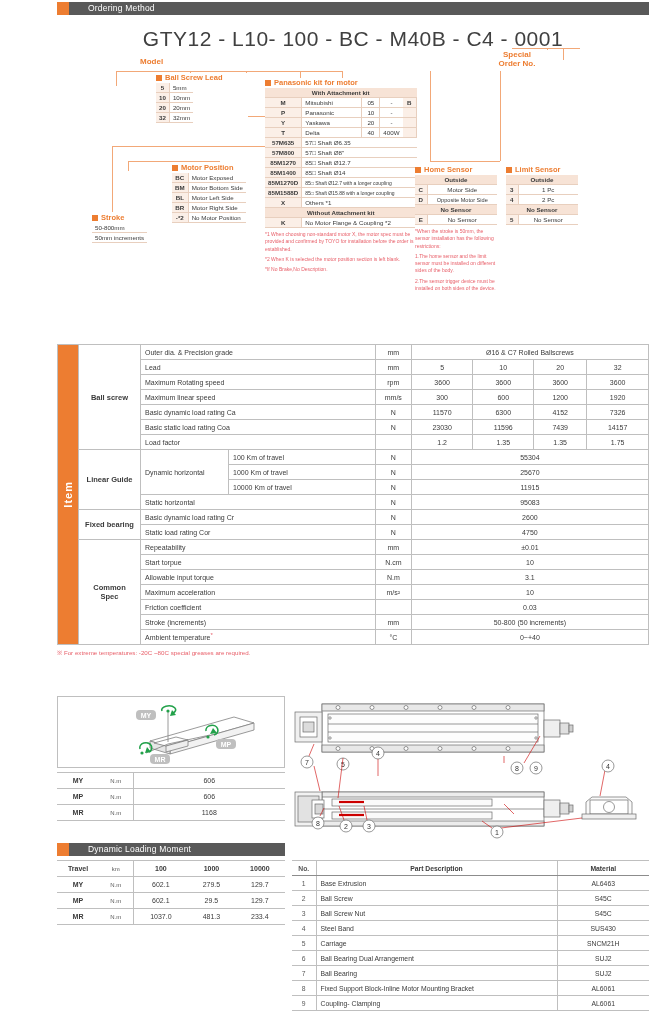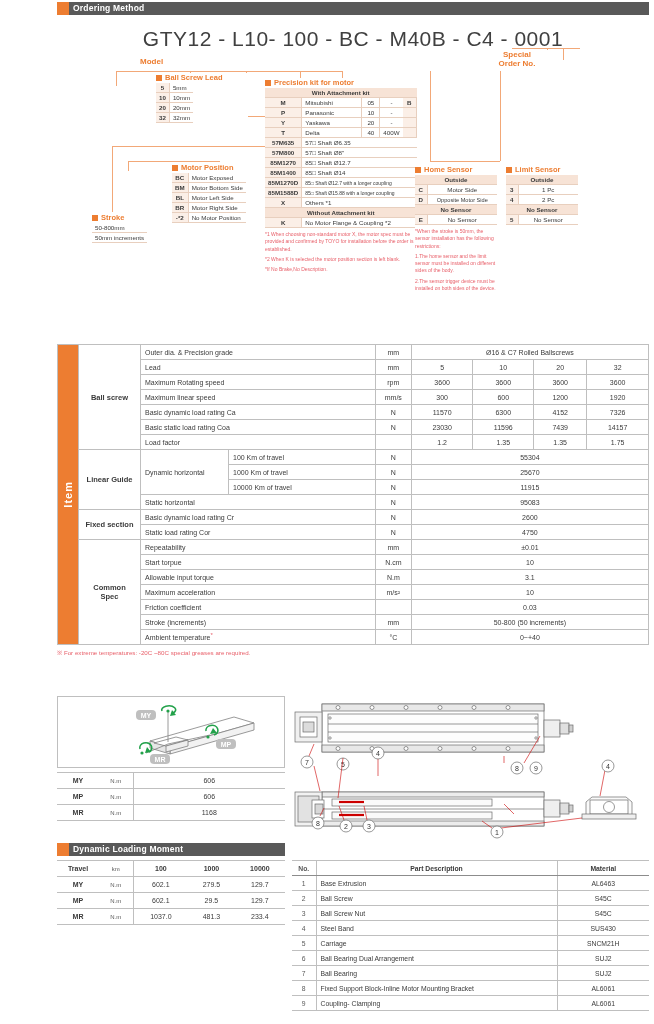--- a/index.html
+++ b/index.html
@@ -10,22 +10,22 @@
     font-family: "Liberation Sans", sans-serif;
     color: #333333;
     position: relative;
     overflow: hidden;
   }
 
   
   .sec-hd { display:flex; align-items:stretch; height:13px; }
   .sec-hd .tab { width:12px; background:#ED7D31; }
   .sec-hd .bar { flex:1; background:#595959; color:#ffffff;
-                 font-size:8.5px; font-weight:bold; line-height:13px;
-                 padding-left:4px; letter-spacing:.2px; }
+                 font-size:8.5px; font-weight:normal; line-height:13px;
+                 padding-left:19px; letter-spacing:.2px; }
 
   
   #ordering { position:absolute; left:57px; top:2px; width:592px; }
   .model-code { text-align:center; font-size:21px; color:#404040;
                 letter-spacing:.5px; margin-top:12px; font-family:"Liberation Sans",sans-serif; }
 
   .ordbox { position:absolute; background:#ffffff; }
   .ordtitle { font-size:7.5px; font-weight:bold; color:#ED7D31;
               display:flex; align-items:center; gap:3px; margin-bottom:1px; }
   .ordtitle .sq { width:6px; height:6px; background:#ED7D31; display:inline-block; }
@@ -201,21 +201,21 @@
           <td class="k">-*2</td>
           <td class="v">No Motor Position</td>
         </tr>
   </tbody>
     </table>
 </div>
 
 <div class="ordbox" style="left:265px; top:78px; width:152px;">
   <div class="ordtitle">
     <span class="sq"></span>
-    <span>Precision kit for motor</span>
+    <span>Panasonic kit for motor</span>
   </div>
   <table class="ord" style="width:152px;">
     <tbody>
         <tr class="hdr">
           <td colspan="5">With Attachment kit</td>
         </tr>
     <tr>
           <td class="k" style="width:30px">M</td>
           <td class="v">Mitsubishi</td>
           <td class="v" style="text-align:center;border-left:1px solid #E8CFBE;width:18px">05</td>
@@ -426,21 +426,21 @@
       <td class="unit">N</td>
       <td class="val" colspan="4">11915</td>
     </tr>
     <tr>
       <td class="lbl" colspan="2">Static horizontal</td>
       <td class="unit">N</td>
       <td class="val" colspan="4">95083</td>
     </tr>
 
     <tr>
-      <td class="grp" rowspan="2">Fixed section</td>
+      <td class="grp" rowspan="2">Fixed bearing</td>
       <td class="lbl" colspan="2">Basic dynamic load rating Cr</td>
       <td class="unit">N</td>
       <td class="val" colspan="4">2600</td>
     </tr>
     <tr>
       <td class="lbl" colspan="2">Static load rating Cor</td>
       <td class="unit">N</td>
       <td class="val" colspan="4">4750</td>
     </tr>
 

